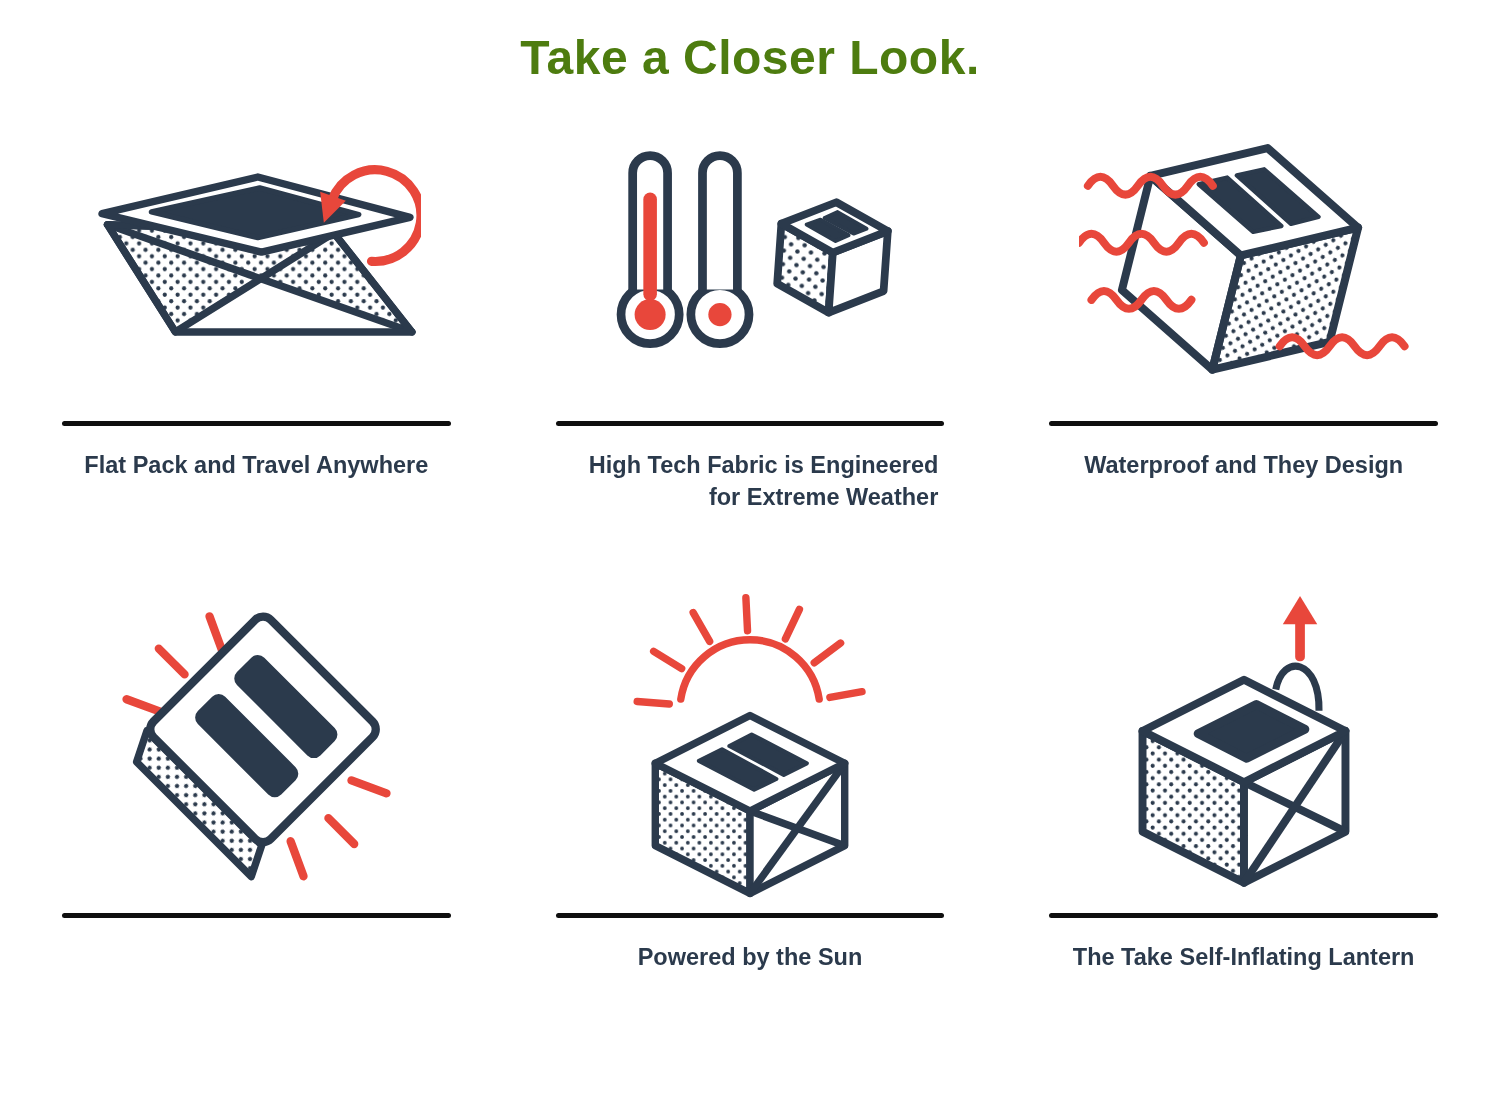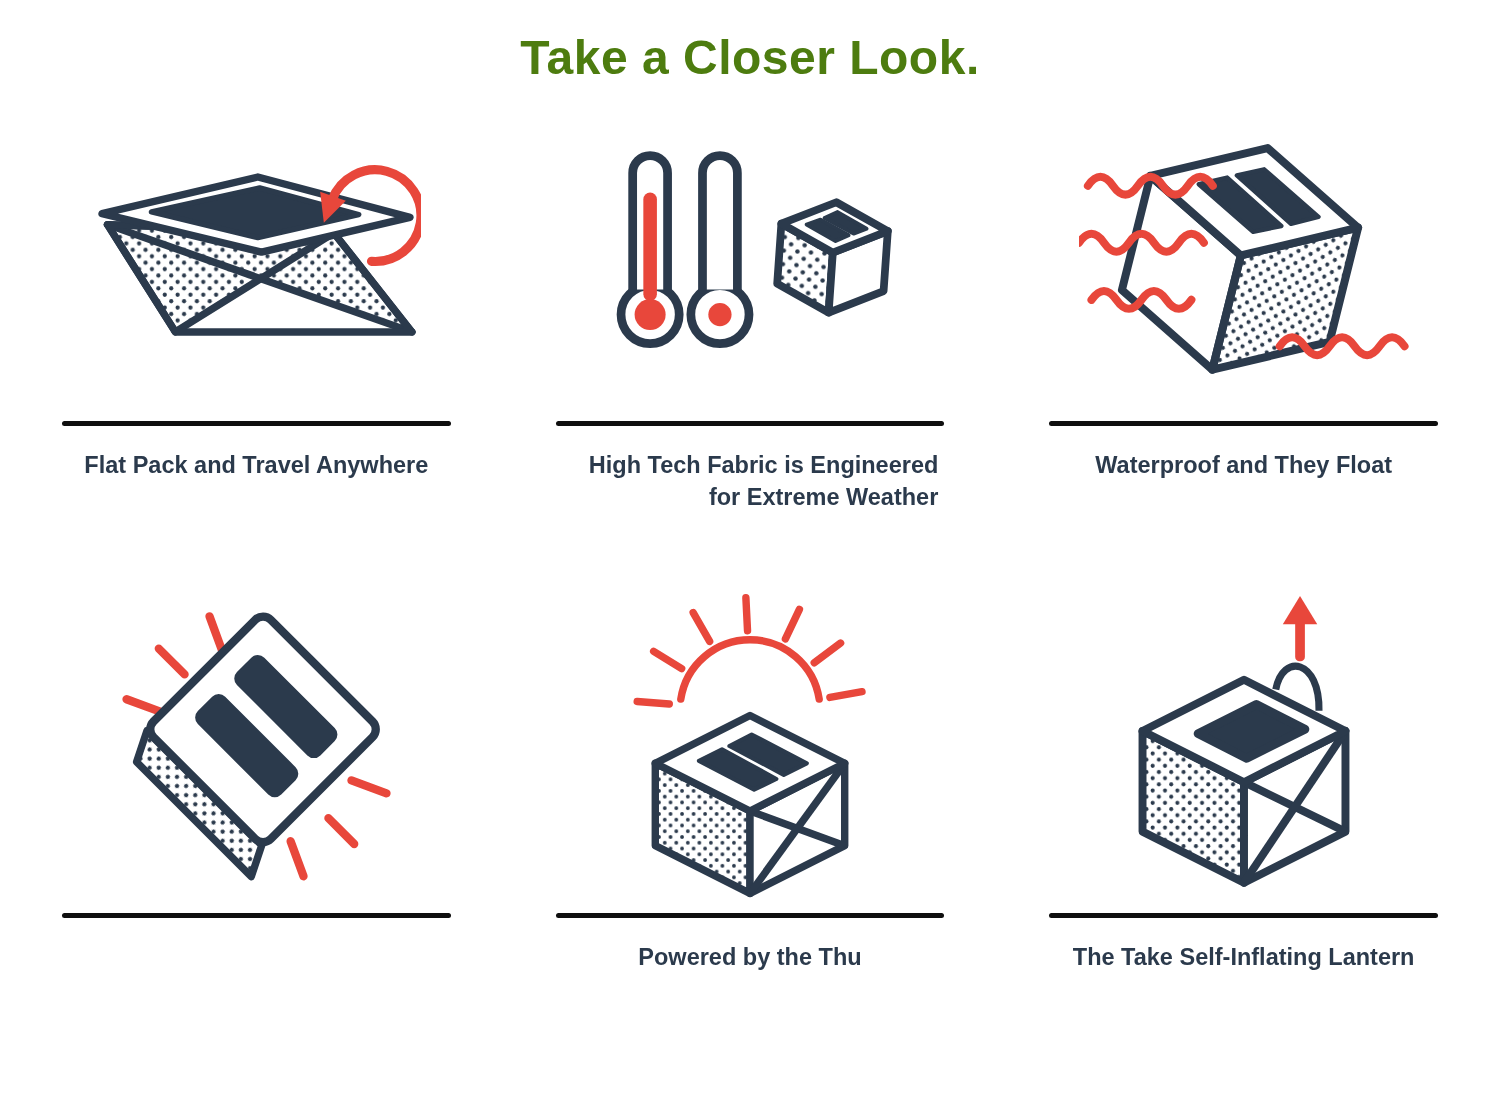--- a/index.html
+++ b/index.html
@@ -115,21 +115,21 @@
           </g>
           <g fill="none" stroke="#e8473b" stroke-width="9" stroke-linecap="round">
             <path transform="translate(10,86)" d="M0,0 q14,-20 28,0 t28,0 t28,0 t28,0 t28,0"></path>
             <path transform="translate(0,150)" d="M0,0 q14,-20 28,0 t28,0 t28,0 t28,0 t28,0"></path>
             <path transform="translate(14,214)" d="M0,0 q14,-20 28,0 t28,0 t28,0 t28,0"></path>
             <path transform="translate(225,266)" d="M0,0 q14,-20 28,0 t28,0 t28,0 t28,0 t28,0"></path>
           </g>
         </svg>
       </div>
       <div class="divider"></div>
-      <p class="caption">Waterproof and They Float</p>
+      <p class="caption">Waterproof and They Design</p>
     </section>
 
     <section class="cell">
       <div class="icon-box">
         <svg width="295" viewBox="0 0 320 305">
           <defs>
             <pattern id="d4" width="14" height="14" patternUnits="userSpaceOnUse">
               <circle cx="3.5" cy="3.5" r="2.3" fill="#2b3a4c"></circle>
                 <circle cx="10.5" cy="10.5" r="2.3" fill="#2b3a4c"></circle>
             </pattern>
@@ -177,21 +177,21 @@
             <polygon points="170,266 285,208 285,308 170,366" fill="#ffffff"></polygon>
             <line x1="170" y1="266" x2="285" y2="308" fill="none"></line>
             <line x1="285" y1="208" x2="170" y2="366" fill="none"></line>
             <polygon points="170,150 285,208 170,266 55,208" fill="#ffffff"></polygon>
             <polygon points="172,173 239,208 211,222 145,187" fill="#2b3a4c" stroke-width="5"></polygon>
             <polygon points="136,191 202,227 175,240 108,205" fill="#2b3a4c" stroke-width="5"></polygon>
           </g>
         </svg>
       </div>
       <div class="divider"></div>
-      <p class="caption">Powered by the Thu</p>
+      <p class="caption">Powered by the Sun</p>
     </section>
 
     <section class="cell">
       <div class="icon-box">
         <svg width="300" viewBox="0 0 340 345">
           <defs>
             <pattern id="d6" width="14" height="14" patternUnits="userSpaceOnUse">
               <circle cx="3.5" cy="3.5" r="2.3" fill="#2b3a4c"></circle>
                 <circle cx="10.5" cy="10.5" r="2.3" fill="#2b3a4c"></circle>
             </pattern>

